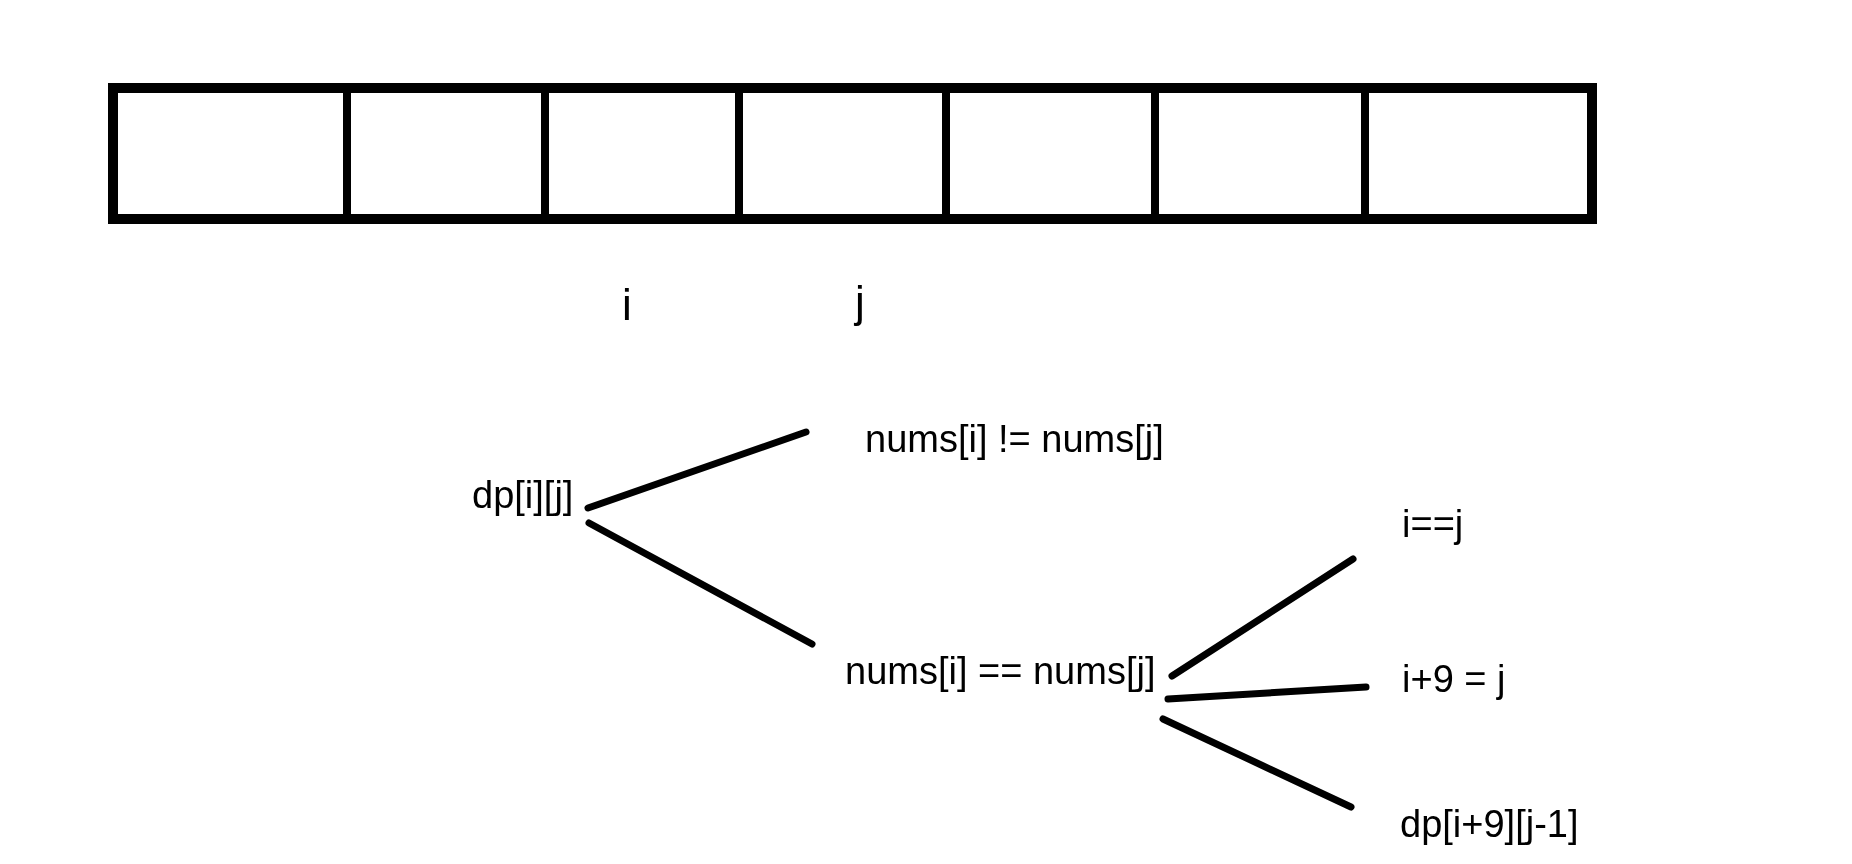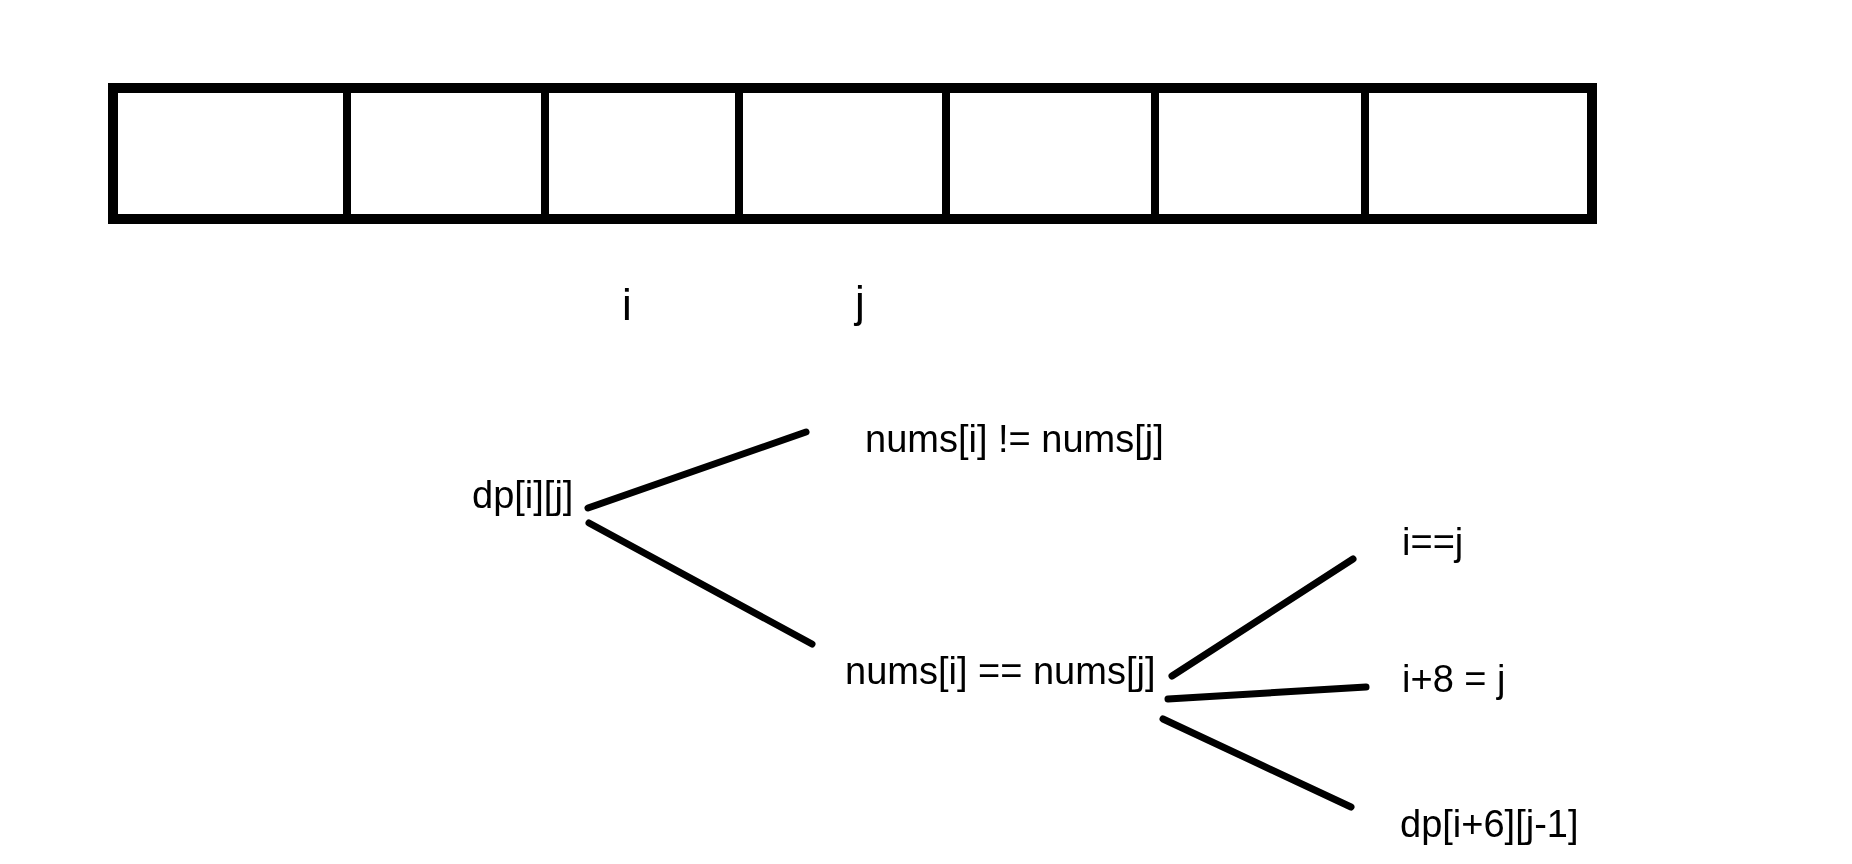--- a/index.html
+++ b/index.html
@@ -90,19 +90,19 @@
     <line x1="1168" y1="699" x2="1366" y2="687" stroke="#000" stroke-width="7" stroke-linecap="round"></line>
     <line x1="1163" y1="719" x2="1351" y2="807" stroke="#000" stroke-width="7" stroke-linecap="round"></line>
   </svg>
 
   <div class="tree-label" style="left:472px; top:474px">dp[i][j]</div>
 
   <div class="tree-label" style="left:865px; top:418px">nums[i] != nums[j]</div>
 
   <div class="tree-label" style="left:845px; top:650px">nums[i] == nums[j]</div>
 
-  <div class="tree-label" style="left:1402px; top:521px">i==j</div>
+  <div class="tree-label" style="left:1402px; top:503px">i==j</div>
 
-  <div class="tree-label" style="left:1402px; top:658px">i+8 = j</div>
+  <div class="tree-label" style="left:1402px; top:658px">i+9 = j</div>
 
-  <div class="tree-label" style="left:1400px; top:803px">dp[i+6][j-1]</div>
+  <div class="tree-label" style="left:1400px; top:803px">dp[i+9][j-1]</div>
 
 </div>
 
 </body></html>

